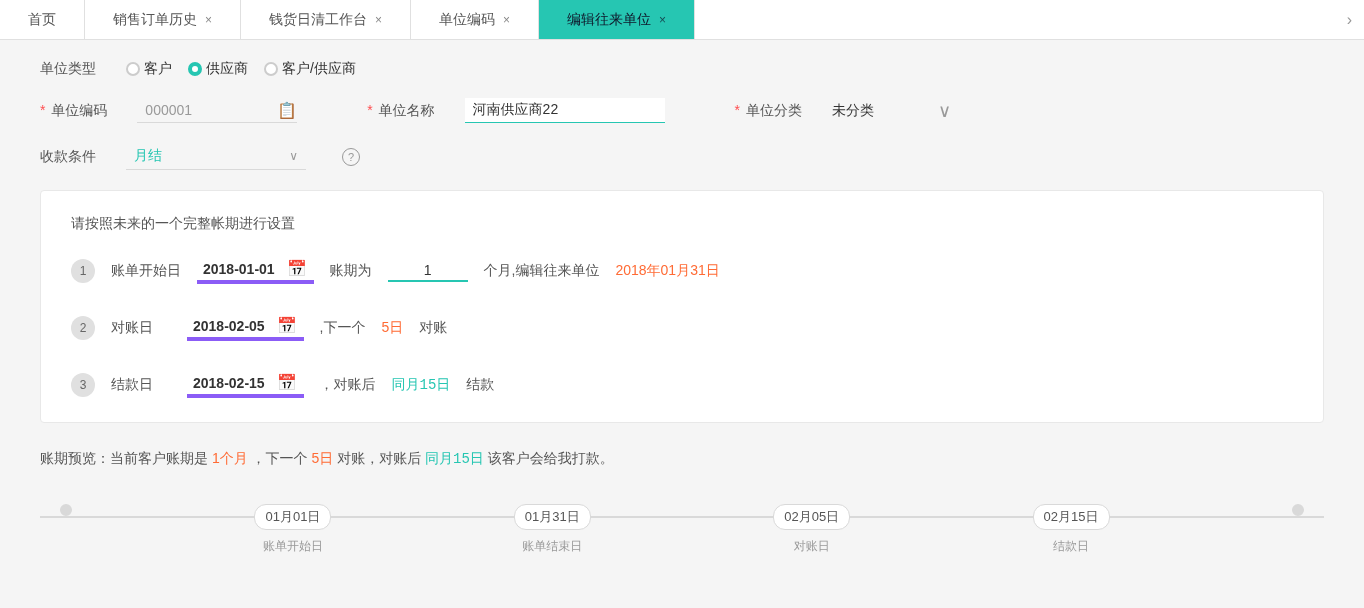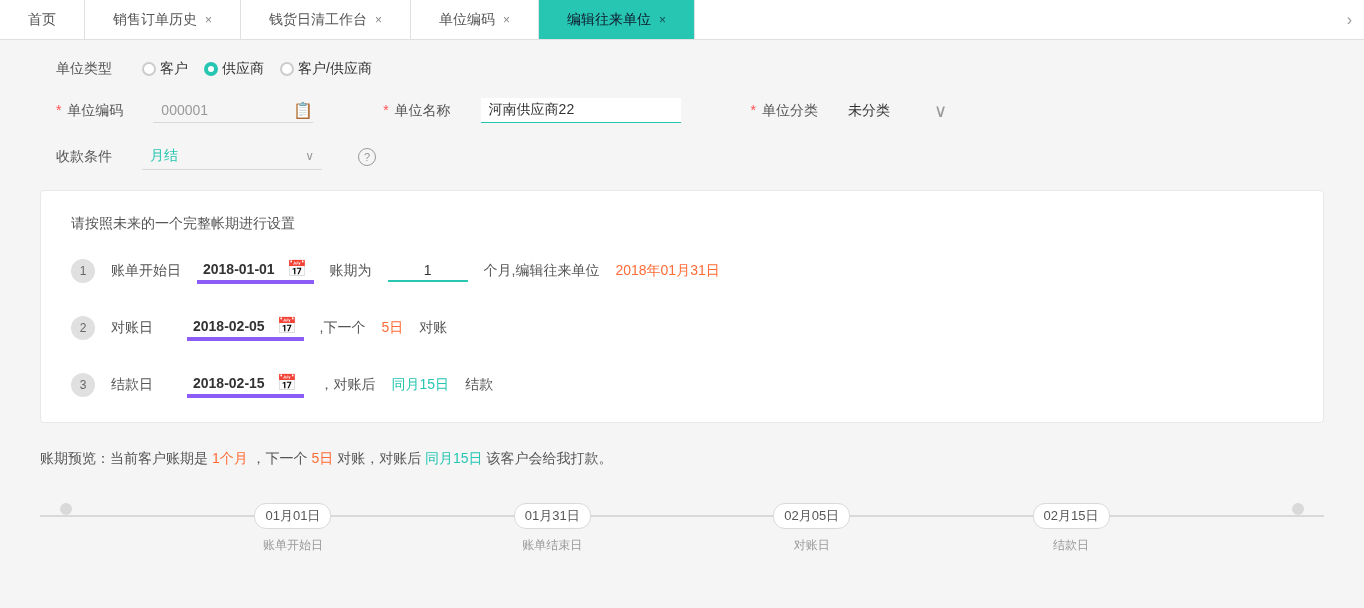--- a/index.html
+++ b/index.html
@@ -56,21 +56,20 @@
     .form-row {
       display: flex;
       align-items: center;
       margin-bottom: 20px;
       gap: 30px;
     }
     .form-label {
       color: #555;
       white-space: nowrap;
       font-size: 14px;
-      margin-left: 16px;
     }
     .required-star {
       color: #ff4d4f;
       margin-right: 2px;
     }
     .radio-group {
       display: flex;
       gap: 16px;
       align-items: center;
     }
@@ -154,21 +153,21 @@
       border-bottom: 1px solid #26c6b2;
       outline: none;
       padding: 4px 8px;
       font-size: 14px;
       color: #333;
       width: 200px;
     }
     .classify-dropdown {
       display: flex;
       align-items: center;
-      gap: 4px;
+      gap: 24px;
     }
     .classify-value {
       color: #333;
     }
 
     
     .settings-box {
       background: #fff;
       border: 1px solid #e8e8e8;
       border-radius: 4px;
@@ -226,20 +225,21 @@
       text-align: center;
     }
     .desc-text {
       color: #555;
     }
     .orange-text {
       color: #ff6b35;
     }
     .teal-text {
       color: #26c6b2;
+      font-family: Liberation Mono, monospace;
     }
 
     
     .preview-text {
       font-size: 14px;
       color: #555;
       margin-bottom: 24px;
       line-height: 1.6;
     }
     .timeline-line {

